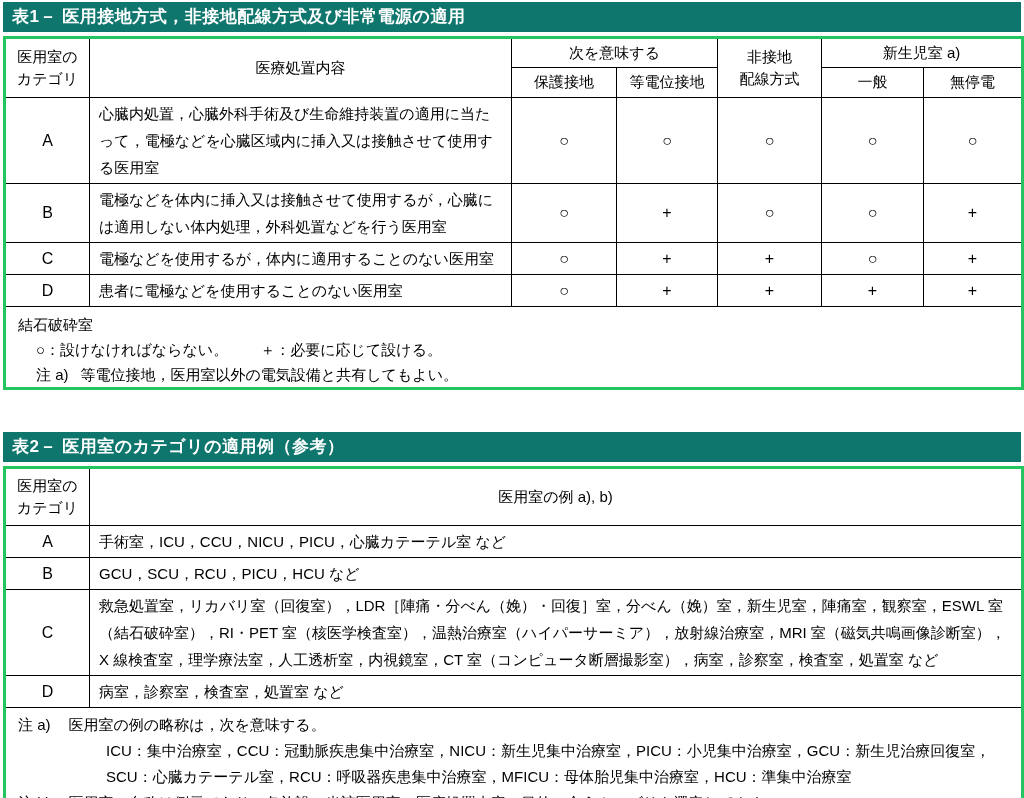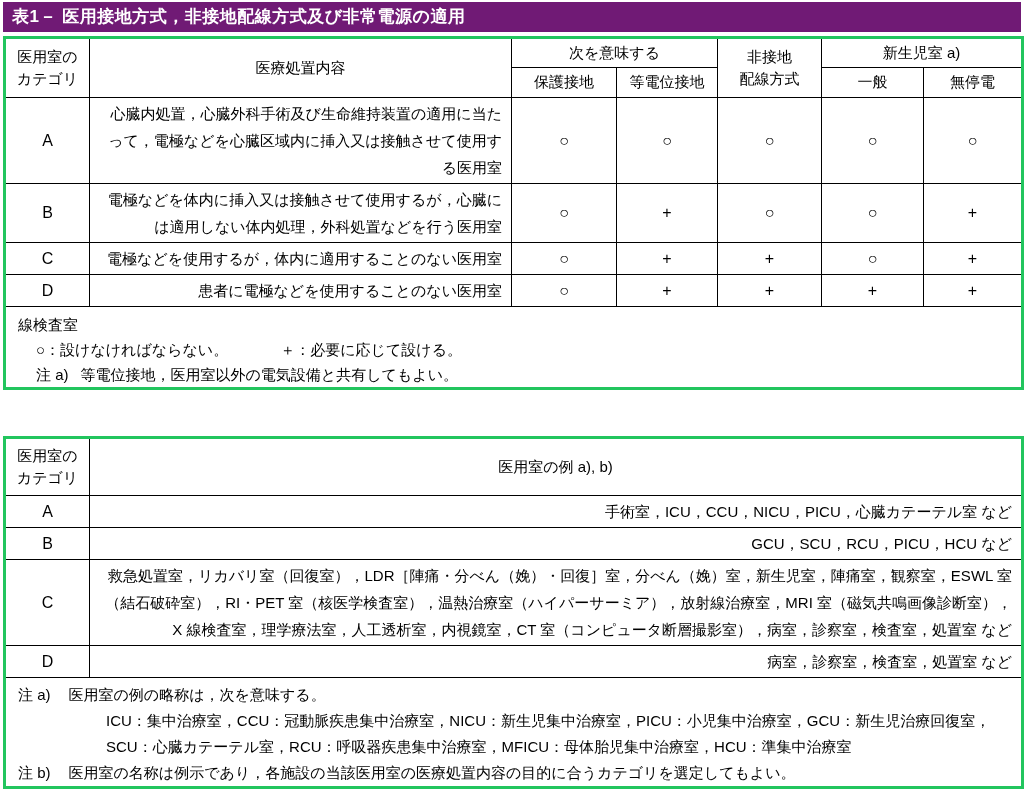--- a/index.html
+++ b/index.html
@@ -7,47 +7,47 @@
     width: 1024px; height: 798px;
     font-family: "Liberation Sans", "DejaVu Sans", sans-serif;
     color: #000;
     -webkit-font-smoothing: antialiased;
   }
   .page { box-sizing: border-box; width: 1024px; height: 798px; padding: 2px 3px 0 3px; }
 
   .title-bar {
     box-sizing: border-box;
     width: 1018px; height: 30px; line-height: 30px;
-    background: #701a75; color: #ffffff;
+    background: #0f766e; color: #ffffff;
     font-size: 17px; font-weight: bold;
     padding-left: 9px; letter-spacing: 0.5px;
     overflow: hidden; white-space: nowrap;
   }
   .bar-gap { height: 4px; }
   .table2-spacer { height: 42px; }
 
   table {
     border-collapse: collapse; table-layout: fixed;
     width: 1018px; border: 3px solid #22c55e;
   }
   th, td { border: 1.6px solid #000; font-size: 15px; padding: 0; overflow: hidden; }
   th { font-weight: normal; text-align: center; vertical-align: middle; }
 
   .h30 { height: 30px; } .h58 { height: 58px; } .h29 { height: 29px; }
   .h86 { height: 86px; } .h76 { height: 76px; } .h106 { height: 106px; }
 
   .prelines { white-space: pre-line; line-height: 22px; }
   .cat-cell { text-align: center; vertical-align: middle; font-size: 16px; }
-  .treat-cell { text-align: right; vertical-align: middle; padding: 2px 9px; line-height: 27px; }
+  .treat-cell { text-align: left; vertical-align: middle; padding: 2px 9px; line-height: 27px; }
   .mark-cell { text-align: center; vertical-align: middle; font-size: 16px; }
 
   .notes-cell { vertical-align: top; padding: 5px 8px 0 8px; }
   .note-line { line-height: 25px; display: flex; }
   .t1-legend-title { padding-left: 4px; }
-  .t1-legend-line { padding-left: 22px; gap: 52px; }
+  .t1-legend-line { padding-left: 22px; gap: 32px; }
   .t1-note-a { padding-left: 22px; gap: 12px; }
 
   .t2-notes-cell { vertical-align: top; padding: 4px 8px 0 8px; }
   .t2-note-line { line-height: 26px; display: flex; }
   .t2-note-main { padding-left: 4px; gap: 18px; }
   .t2-note-cont { padding-left: 92px; }
   .note-label { white-space: nowrap; }
 </style>
 </head>
 <body>
@@ -118,36 +118,39 @@
       <td class="treat-cell">患者に電極などを使用することのない医用室</td>
       <td class="mark-cell">○</td>
       <td class="mark-cell">+</td>
       <td class="mark-cell">+</td>
       <td class="mark-cell">+</td>
       <td class="mark-cell">+</td>
     </tr>
 
     <tr class="h76">
       <td colspan="7" class="notes-cell">
-        <div class="note-line t1-legend-title">線検査室</div>
+        <div class="note-line t1-legend-title">結石破砕室</div>
         <div class="note-line t1-legend-line">
           <span>○：設けなければならない。</span>
           <span>＋：必要に応じて設ける。</span>
         </div>
         <div class="note-line t1-note-a">
           <span class="note-label">注 a)</span>
           <span>等電位接地，医用室以外の電気設備と共有してもよい。</span>
         </div>
       </td>
     </tr>
   </tbody>
     </table>
 
   <div class="table2-spacer"></div>
 
+  <div class="title-bar">
+    <span>表2－ 医用室のカテゴリの適用例（参考）</span>
+  </div>
   <div class="bar-gap"></div>
 
   <table>
     <colgroup>
       <col style="width:85px">
         <col style="width:933px">
     </colgroup>
     <tbody>
         <tr class="h58">
       <th class="prelines">医用室の

